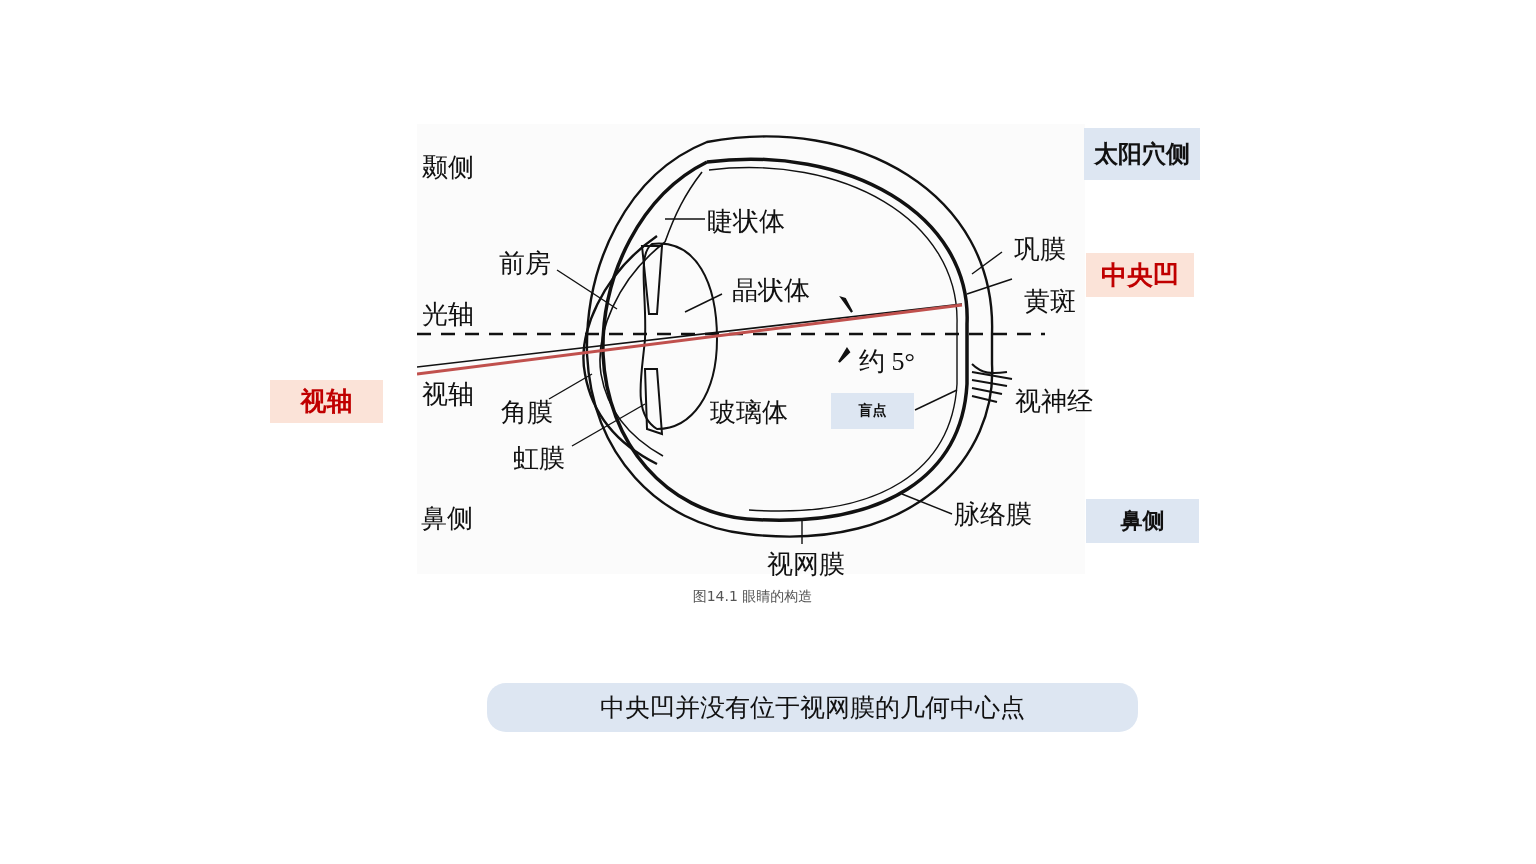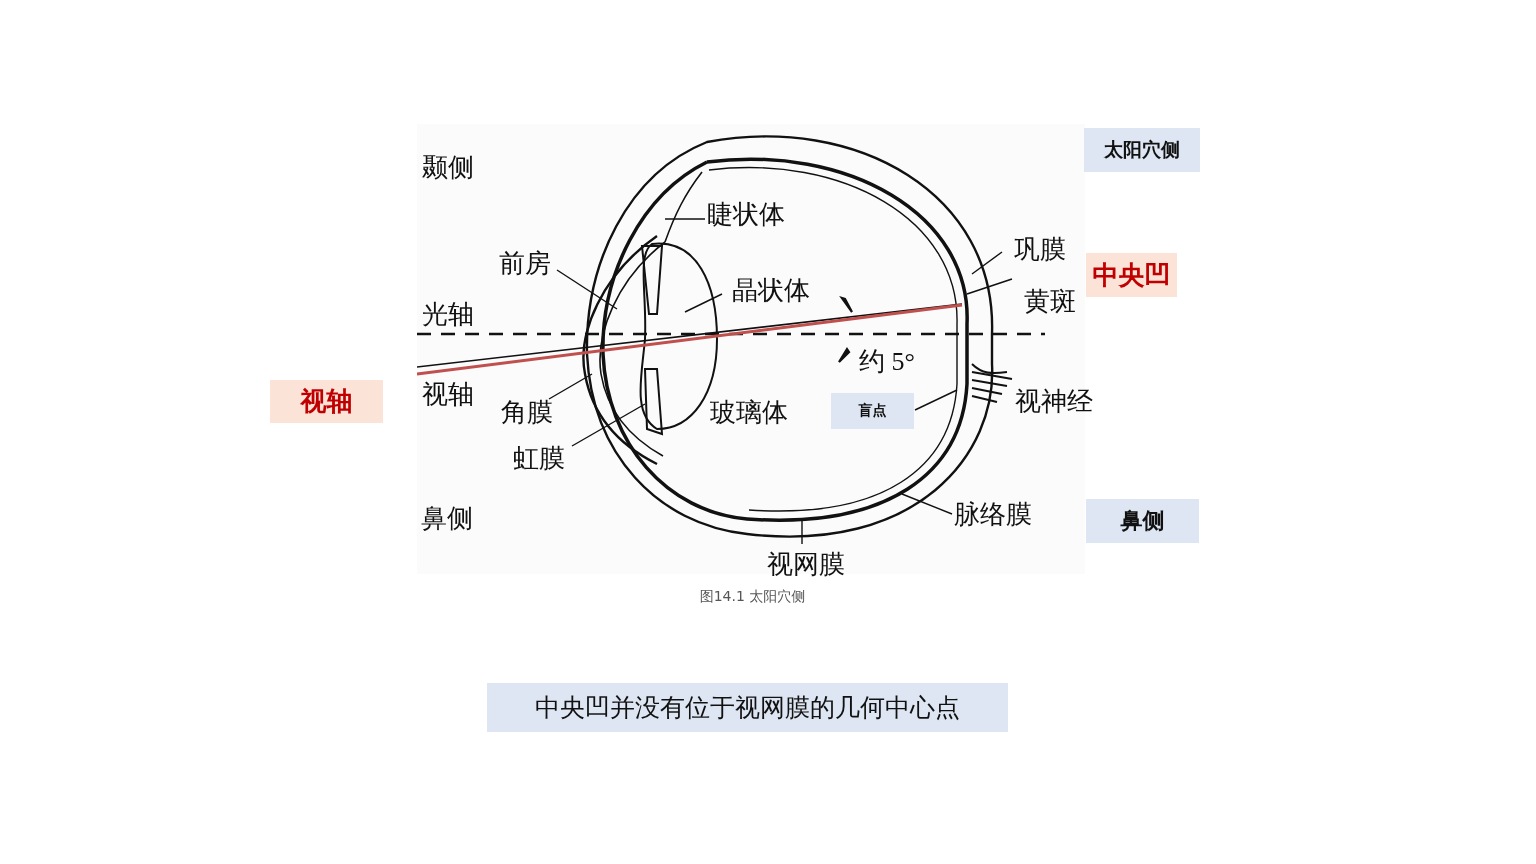--- a/index.html
+++ b/index.html
@@ -7,23 +7,23 @@
          font-family:"DejaVu Serif", serif; }
   .figure { position:absolute; left:417px; top:124px; width:668px; height:450px; background:#fbfbfb; }
   .figure svg { position:absolute; left:0; top:0; }
   .lbl { position:absolute; font-family:Liberation Serif, serif; font-size:26px; color:#111; white-space:nowrap; line-height:1; }
   .tag { position:absolute; font-family:"DejaVu Sans","Liberation Sans", sans-serif; font-weight:bold;
          display:flex; align-items:center; justify-content:center; white-space:nowrap; }
   .tag.blue { background:#dde6f2; color:#111; }
   .tag.pink { background:#fbe3d8; color:#c00000; }
   .caption { position:absolute; left:640px; top:588px; width:225px; text-align:center;
              font-family:"DejaVu Sans","Liberation Sans", sans-serif; font-size:14px; color:#555; }
-  .conclusion { position:absolute; left:487px; top:683px; width:521px; height:49px; background:#dde6f2;
+  .conclusion { position:absolute; left:487px; top:683px; width:651px; height:49px; background:#dde6f2;
                 display:flex; align-items:center; justify-content:center;
-                font-family:Liberation Mono, monospace; font-size:25px; color:#111; }
+                font-family:Liberation Mono, monospace; font-size:25px; color:#111;border-radius:19px; }
 </style>
 </head>
 <body>
 
 <div class="figure">
   <svg width="668" height="450" viewBox="0 0 668 450">
     <g fill="none" stroke="#111" stroke-width="2.2">
 
       <path d="M 290 18 C 440 -10 580 70 575 210 L 575 240 C 580 330 500 430 330 410 C 240 400 175 330 170 230 C 168 140 210 50 290 18 Z" stroke-width="2.4"></path>
 
@@ -63,35 +63,35 @@
     </g>
 
     <line x1="0" y1="250" x2="545" y2="181" stroke="#c0504d" stroke-width="3"></line>
   </svg>
 
   <span class="lbl" style="left:5px;top:31px">颞侧</span>
   <span class="lbl" style="left:5px;top:178px">光轴</span>
   <span class="lbl" style="left:5px;top:258px">视轴</span>
   <span class="lbl" style="left:4px;top:382px">鼻侧</span>
 
-  <span class="lbl" style="left:290px;top:78px">睫状体</span>
+  <span class="lbl" style="left:290px;top:85px">睫状体</span>
   <span class="lbl" style="left:82px;top:127px">前房</span>
   <span class="lbl" style="left:315px;top:154px">晶状体</span>
   <span class="lbl" style="left:597px;top:113px">巩膜</span>
   <span class="lbl" style="left:607px;top:165px">黄斑</span>
   <span class="lbl" style="left:442px;top:225px">约 5°</span>
   <span class="lbl" style="left:84px;top:276px">角膜</span>
   <span class="lbl" style="left:96px;top:322px">虹膜</span>
   <span class="lbl" style="left:293px;top:276px">玻璃体</span>
   <span class="lbl" style="left:598px;top:265px">视神经</span>
   <span class="lbl" style="left:537px;top:378px">脉络膜</span>
   <span class="lbl" style="left:350px;top:428px">视网膜</span>
 </div>
 
-<div class="tag blue" style="left:1084px;top:128px;width:116px;height:44px;font-size:19px">太阳穴侧</div>
-<div class="tag pink" style="left:1086px;top:253px;width:91px;height:44px;font-size:26px">中央凹</div>
+<div class="tag blue" style="left:1084px;top:128px;width:116px;height:52px;font-size:24px">太阳穴侧</div>
+<div class="tag pink" style="left:1086px;top:253px;width:108px;height:44px;font-size:26px">中央凹</div>
 <div class="tag pink" style="left:270px;top:380px;width:113px;height:43px;font-size:26px">视轴</div>
 <div class="tag blue" style="left:831px;top:393px;width:83px;height:36px;font-size:14px">盲点</div>
 <div class="tag blue" style="left:1086px;top:499px;width:113px;height:44px;font-size:22px">鼻侧</div>
 
-<div class="caption">图14.1    太阳穴侧</div>
+<div class="caption">图14.1    眼睛的构造</div>
 
 <div class="conclusion">中央凹并没有位于视网膜的几何中心点</div>
 
 </body></html>

